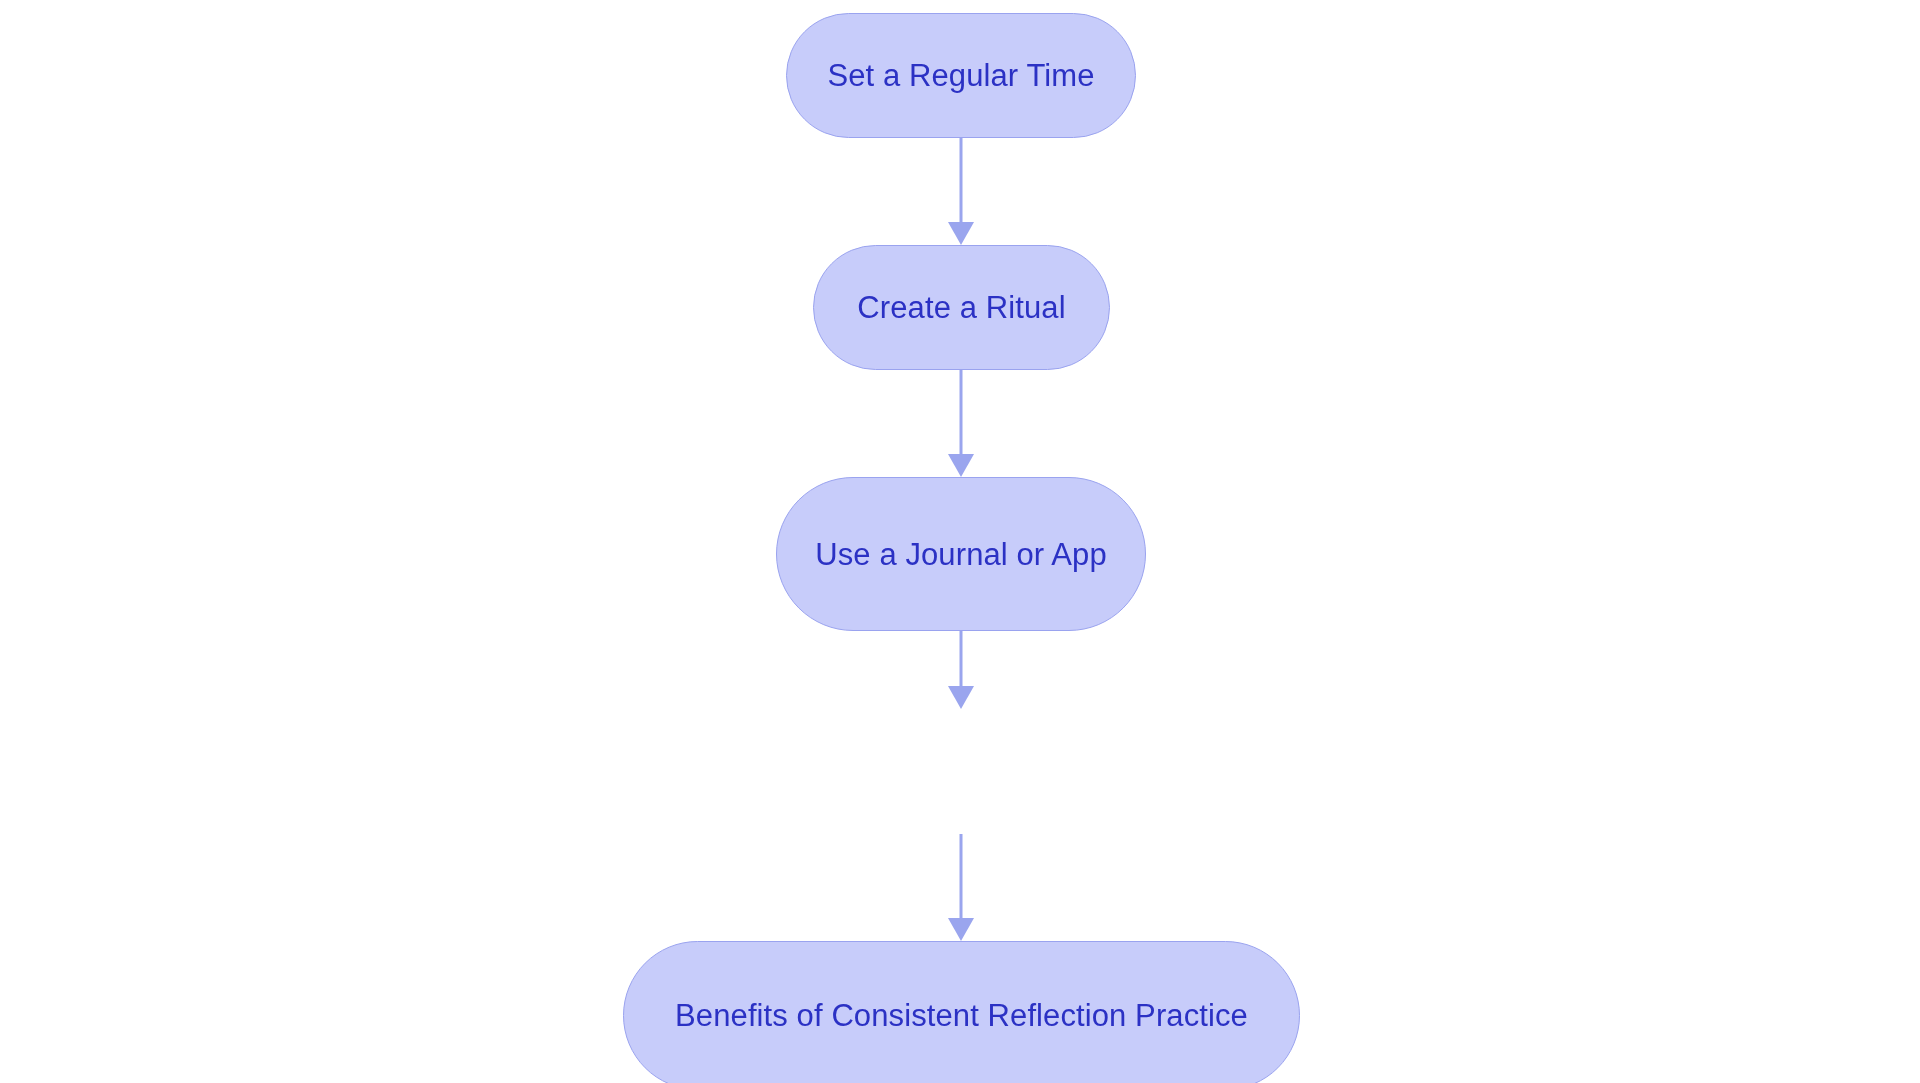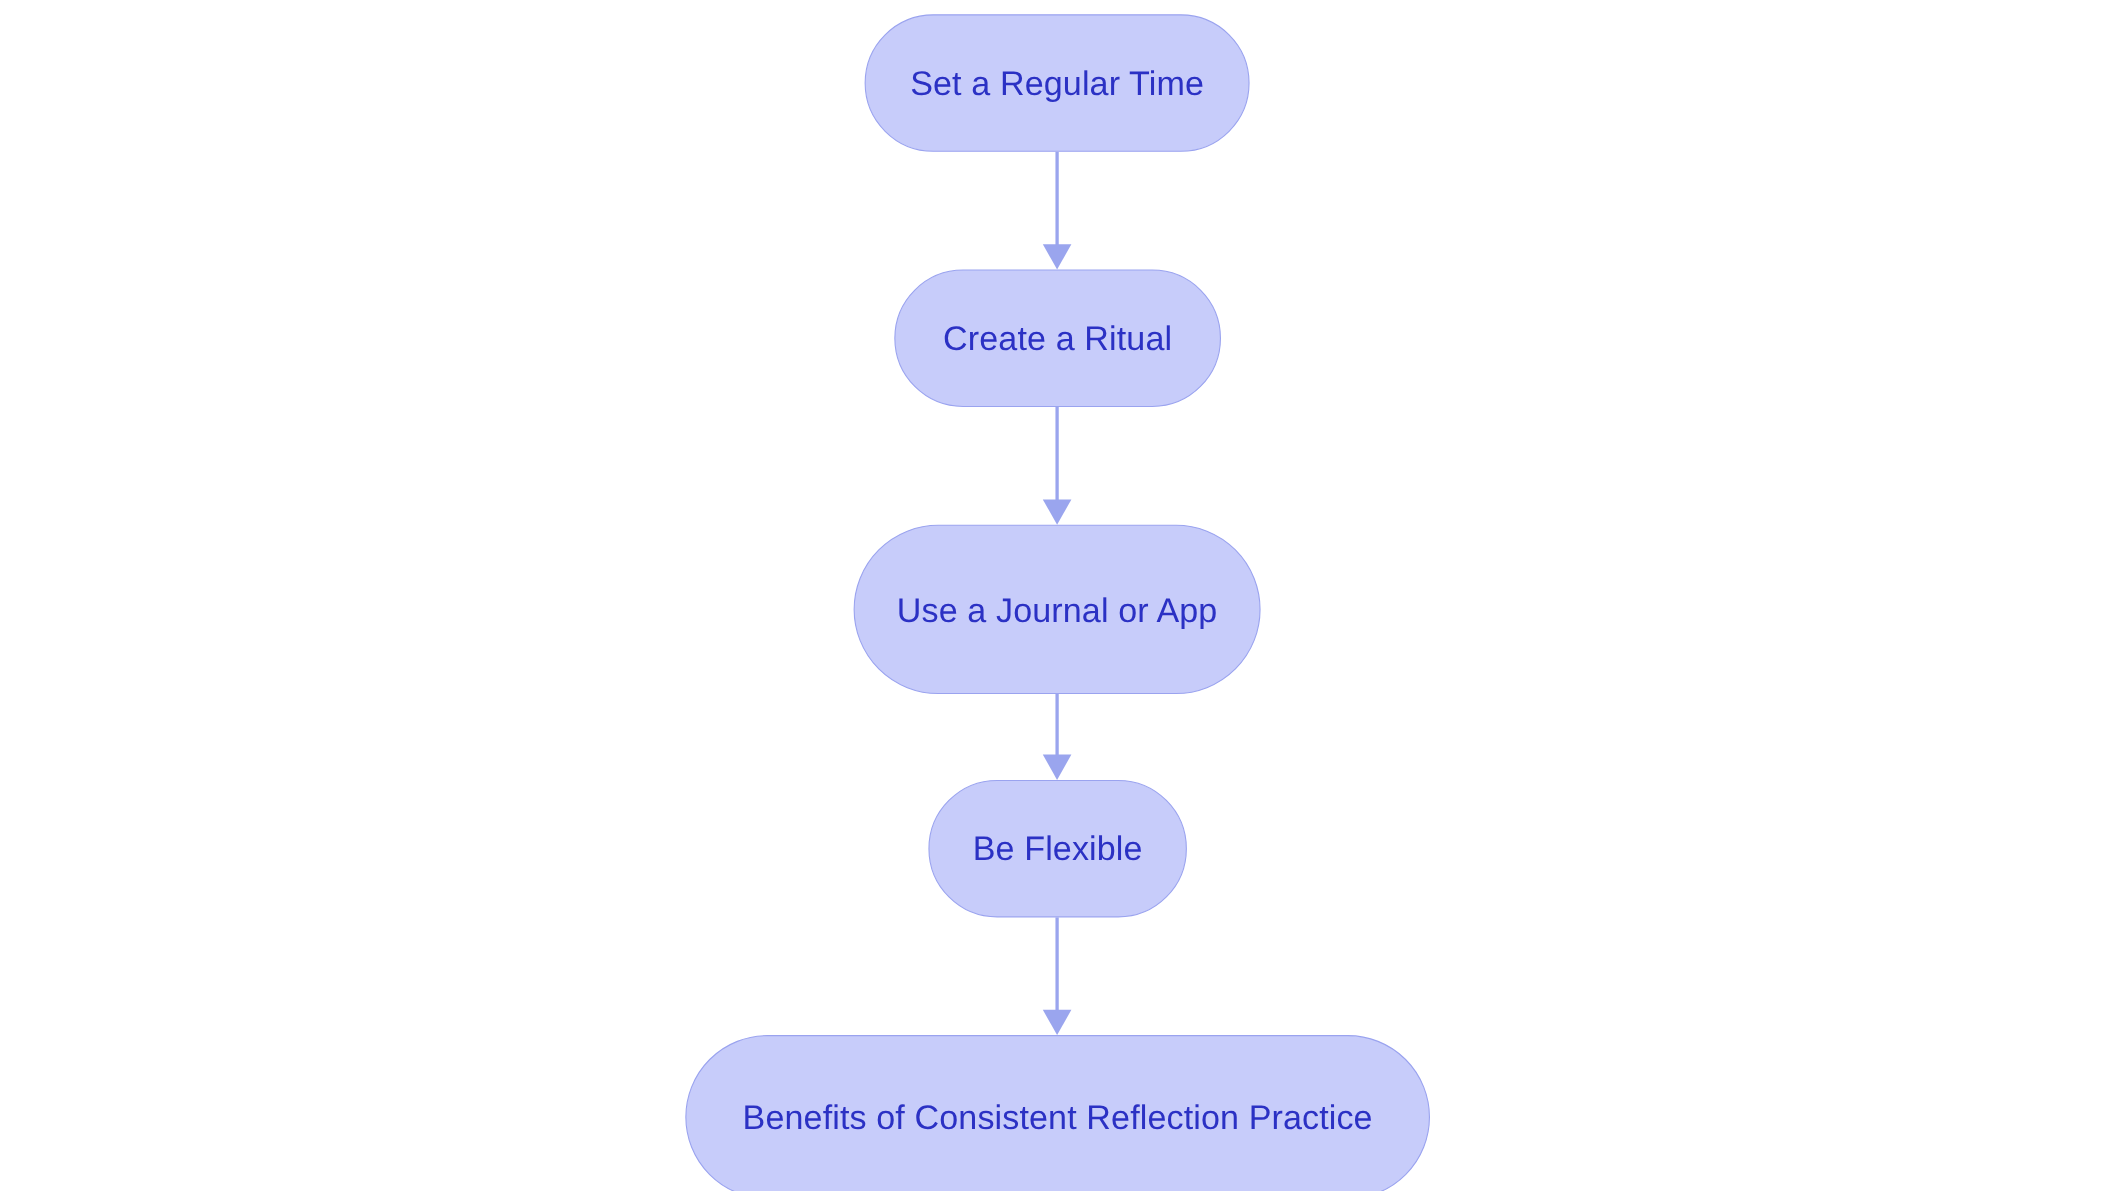--- a/index.html
+++ b/index.html
@@ -95,21 +95,18 @@
   </div>
 
   <div class="flow-node" style="left:786px; top:13px; width:350px; height:125px;">
     <span class="flow-node-label">Set a Regular Time</span>
   </div>
 
   <div class="flow-node" style="left:776px; top:477px; width:370px; height:154px;">
     <span class="flow-node-label">Use a Journal or App</span>
   </div>
 
-  <div class="flow-node" style="left:844px; top:709px; width:235px; height:125px;">
-    <span class="flow-node-label">Be Flexible</span>
-  </div>
 
   <div class="flow-node" style="left:623px; top:941px; width:677px; height:149px;">
     <span class="flow-node-label">Benefits of Consistent Reflection Practice</span>
   </div>
 
 </div>
 
 </body></html>

